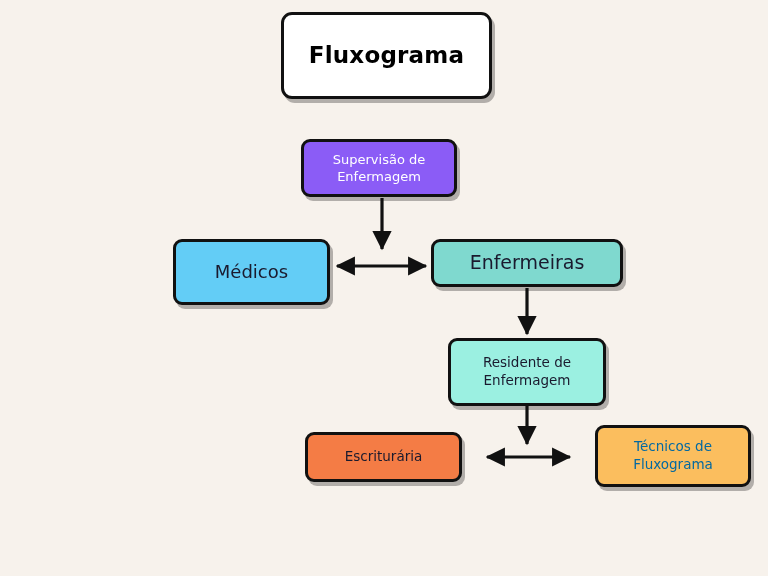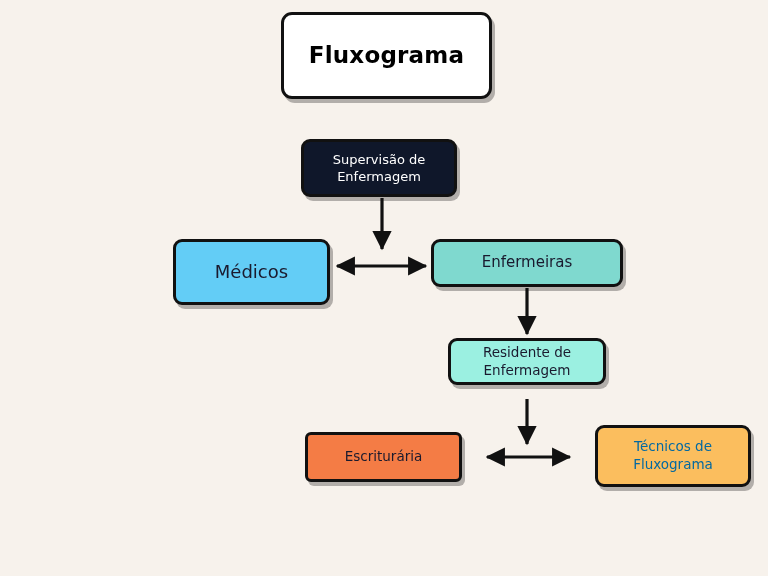--- a/index.html
+++ b/index.html
@@ -48,62 +48,61 @@
     color: #000000;
     letter-spacing: 0.2px;
     flex-direction: column;
   }
   
   #node-supervisao {
     left: 301px;
     top: 139px;
     width: 156px;
     height: 58px;
-    background: #0f172a;
+    background: #8b5cf6;
     color: #ffffff;
     font-size: 13px;
     flex-direction: column;
   }
   #node-medicos {
     left: 173px;
     top: 239px;
     width: 157px;
     height: 66px;
     background: #63cdf6;
     color: #1a1a2e;
     font-size: 18px;
   }
   #node-enfermeiras {
     left: 431px;
     top: 239px;
     width: 192px;
     height: 48px;
     background: #7fd9cf;
     color: #1a1a2e;
-    font-size: 15px;
+    font-size: 19px;
   }
   #node-residente {
     left: 448px;
     top: 338px;
     width: 158px;
-    height: 47px;
+    height: 68px;
     background: #9bf0e1;
     color: #1a1a2e;
     font-size: 13.5px;
     flex-direction: column;
   }
   #node-escrituraria {
     left: 305px;
     top: 432px;
     width: 157px;
     height: 50px;
     background: #f47c45;
     color: #1a1a2e;
     font-size: 13.5px;
-    border-radius: 6px;
   }
   #node-tecnicos {
     left: 595px;
     top: 425px;
     width: 156px;
     height: 62px;
     background: #fbbe5e;
     color: #0369a1;
     font-size: 13.5px;
     flex-direction: column;

